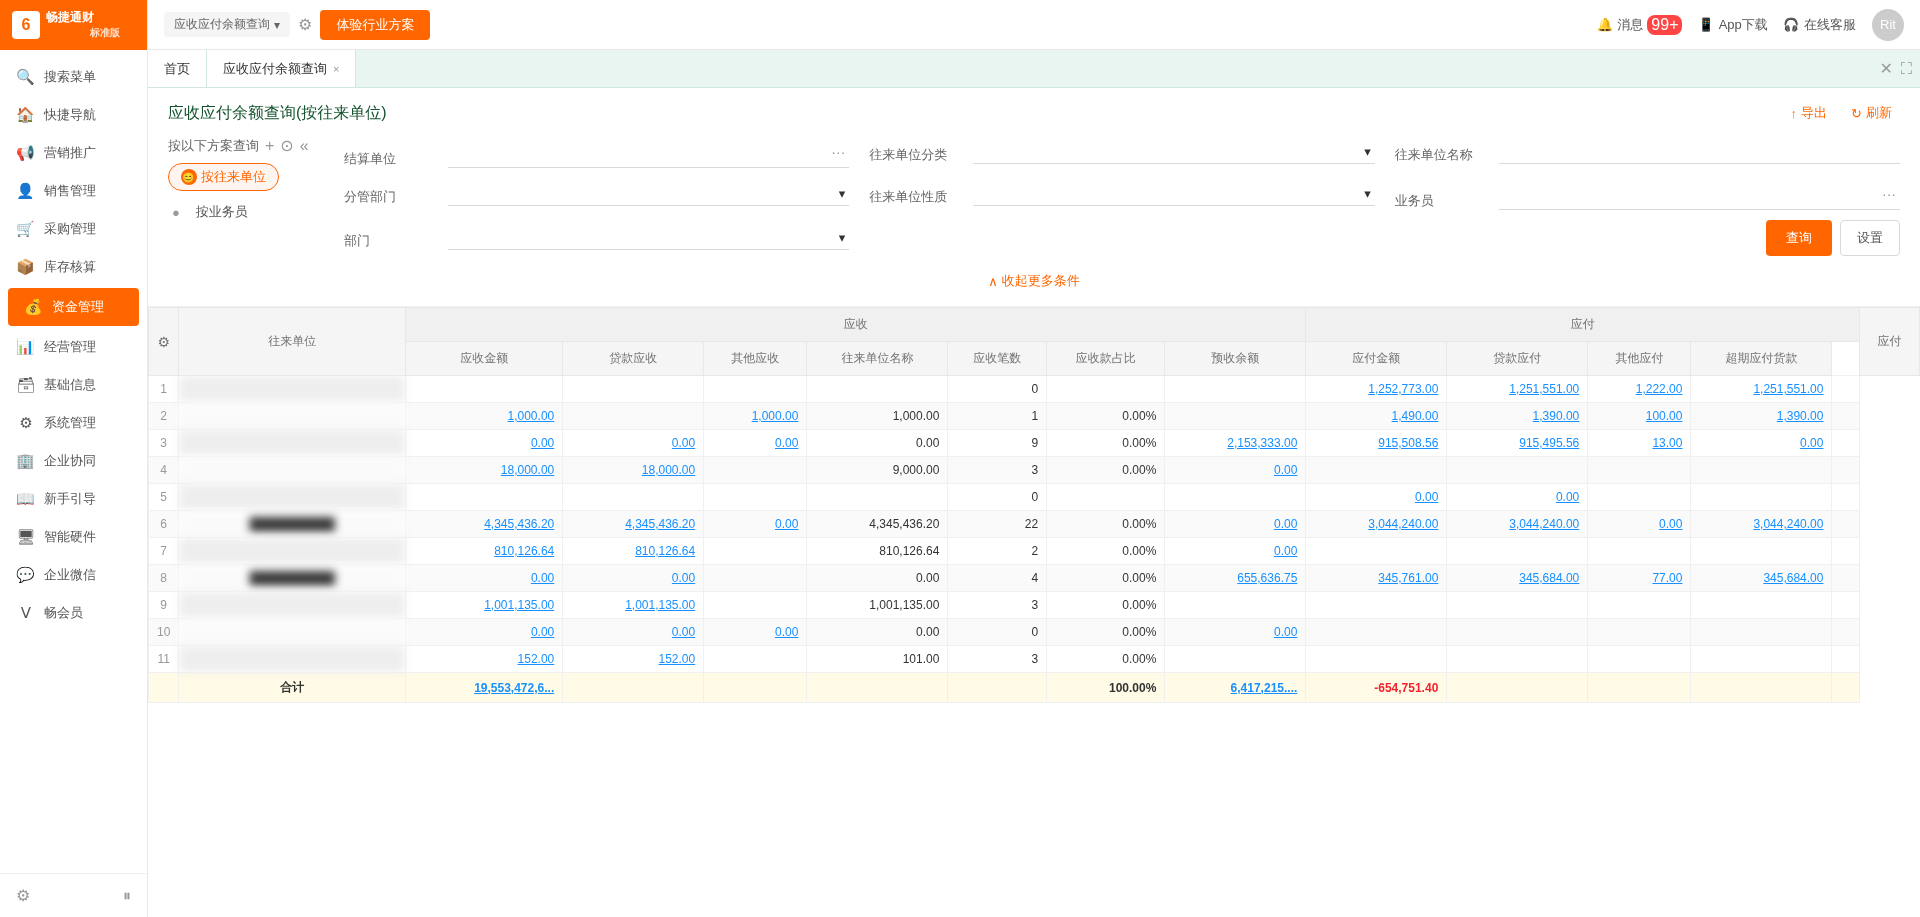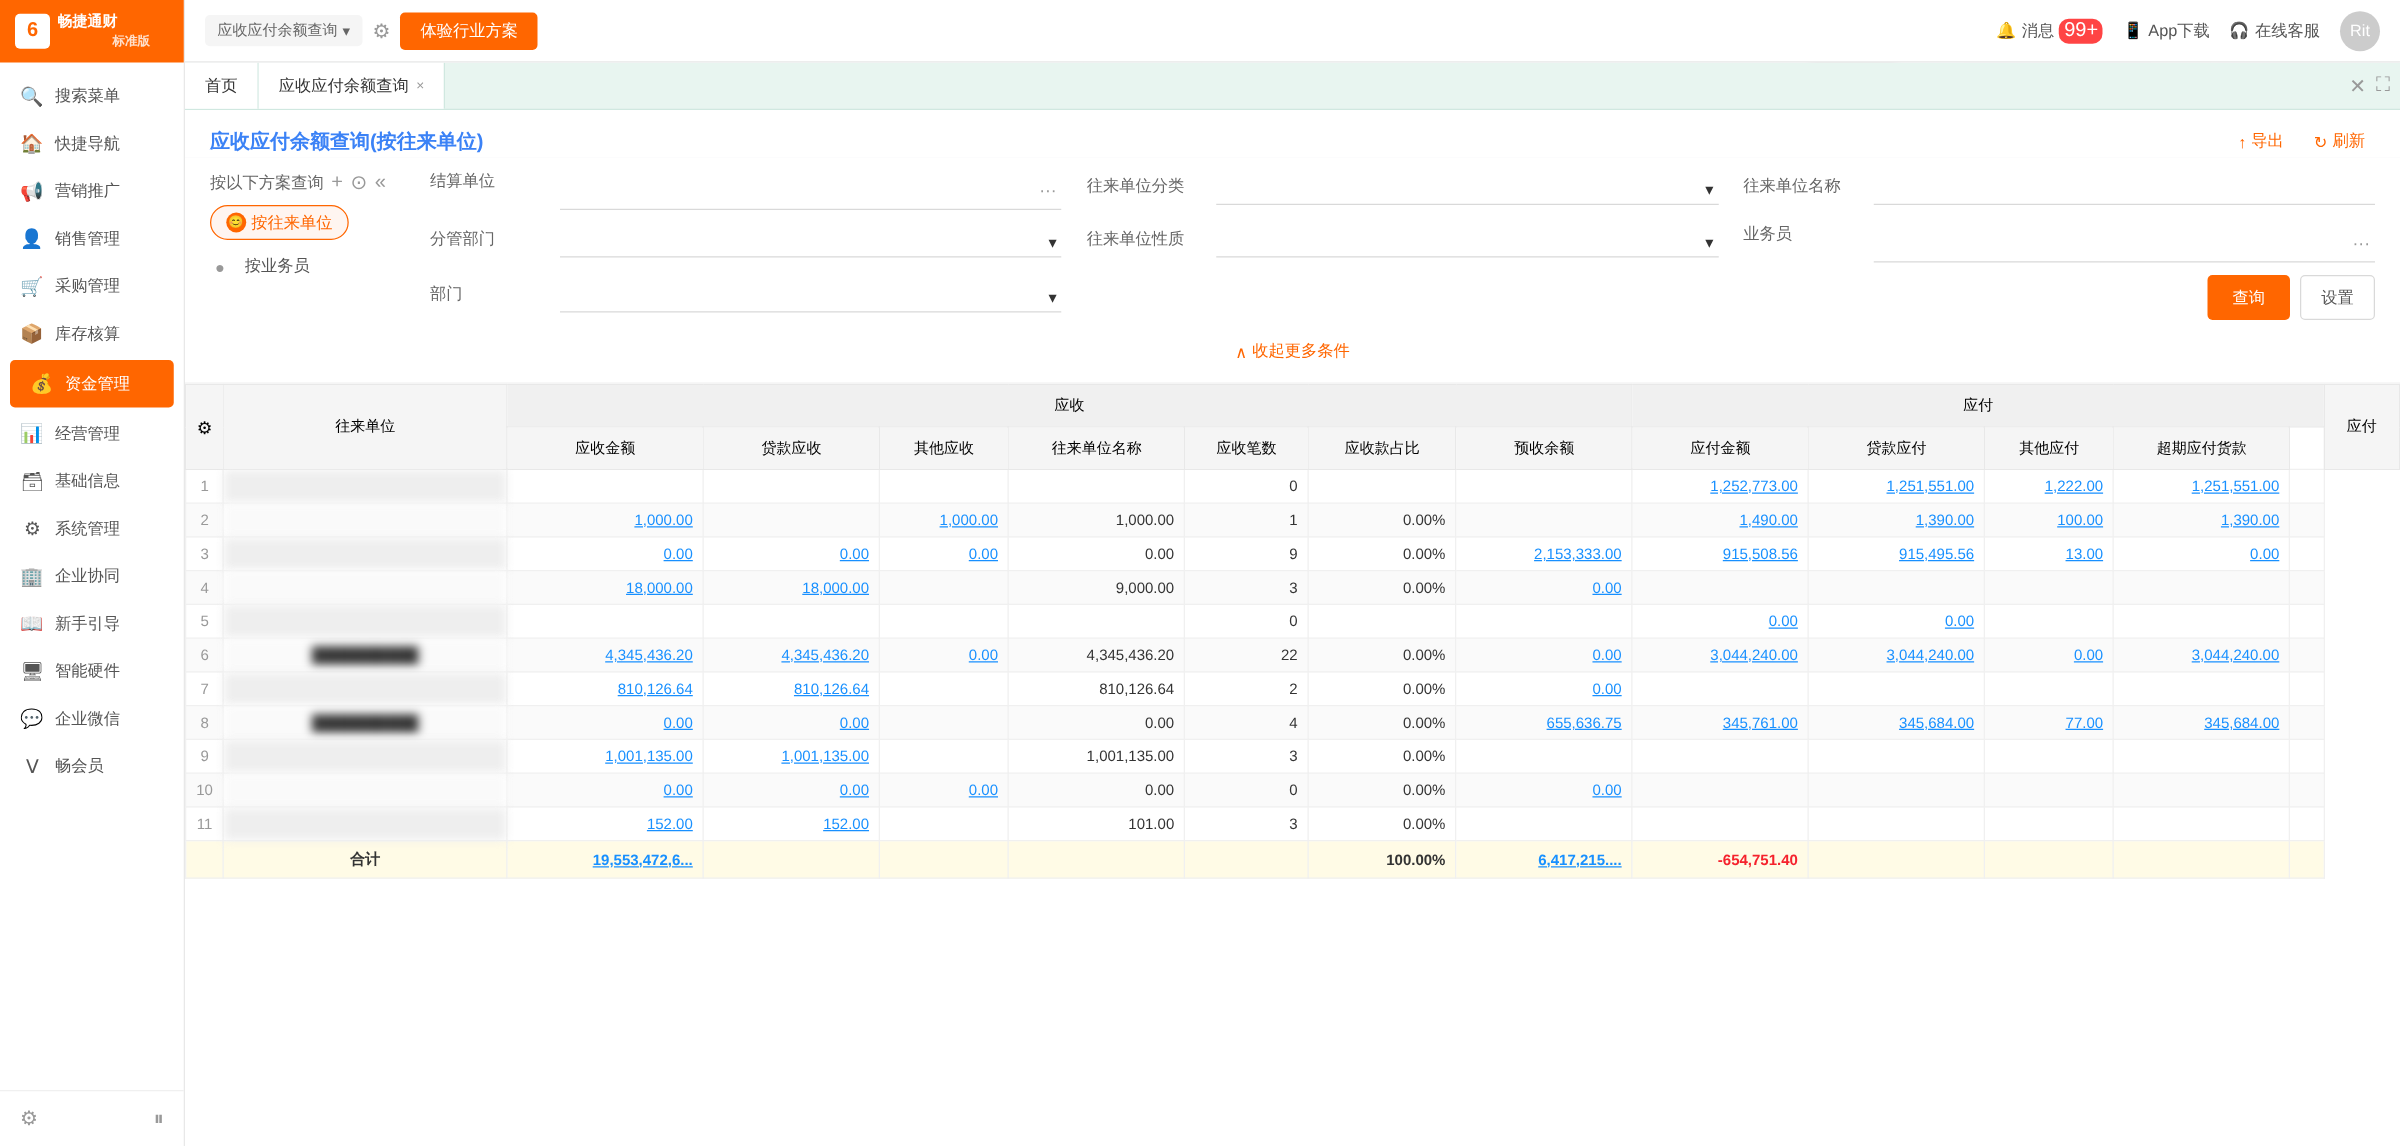--- a/index.html
+++ b/index.html
@@ -82,40 +82,40 @@
     .tab-item.active { background: #fff; color: #333; }
     .tab-item .tab-close { margin-left: 6px; color: #999; font-size: 11px; }
     .tabs-right { margin-left: auto; display: flex; align-items: center; gap: 8px; padding-right: 8px; }
     .tabs-right-icon { font-size: 16px; color: #999; cursor: pointer; }
 
     
     .page-header {
       background: #fff; padding: 12px 20px 0;
       display: flex; align-items: center; justify-content: space-between;
     }
-    .page-title { font-size: 16px; font-weight: bold; color: #3b82f6; }
+    .page-title { font-size: 16px; font-weight: normal; color: #14532d; }
     .page-actions { display: flex; gap: 8px; }
     .page-action-btn {
       display: flex; align-items: center; gap: 4px;
       color: #ff6600; font-size: 13px; cursor: pointer; padding: 4px 8px;
     }
     .scheme-btn { font-size: 16px; color: #999; cursor: pointer; }
     .scheme-option {
       display: flex; align-items: center; gap: 4px; padding: 4px 12px;
       border-radius: 20px; cursor: pointer; font-size: 13px; color: #ff6600;
       border: 1px solid #ff6600; background: #fff5f0;
     }
     .scheme-option .scheme-icon { width: 16px; height: 16px; border-radius: 50%; background: #ff6600; color: #fff; font-size: 10px; display: flex; align-items: center; justify-content: center; }
     .scheme-option2 { display: flex; align-items: center; gap: 4px; padding: 4px 12px; font-size: 13px; color: #555; cursor: pointer; }
     .collapse-btn {
       color: #ff6600; font-size: 13px; cursor: pointer;
       display: flex; align-items: center; gap: 4px; justify-content: center;
       padding: 6px; margin-top: 4px;
     }
-    .field-group { display: flex; align-items: flex-start; gap: 24px; }
+    .field-group { display: flex; align-items: flex-end; gap: 24px; }
     .field-label { color: #666; font-size: 13px; white-space: nowrap; min-width: 80px; }
     .field-input {
       flex: 1; border: none; border-bottom: 1px solid #d9d9d9; padding: 4px;
       font-size: 13px; outline: none;
     }
     .field-select {
       flex: 1; display: flex; align-items: center; justify-content: space-between;
       border-bottom: 1px solid #d9d9d9; padding: 4px; cursor: pointer;
     }
     .dots-btn { color: #999; font-size: 14px; cursor: pointer; }
@@ -126,21 +126,21 @@
     .action-btn-secondary {
       background: #fff; color: #555; border: 1px solid #d9d9d9; border-radius: 4px;
       padding: 7px 16px; font-size: 13px; cursor: pointer; white-space: nowrap;
     }
 
     
     .table-section { flex: 1; overflow: auto; background: #fff; margin: 0 0 0 0; }
     .data-table { width: 100%; border-collapse: collapse; font-size: 12px; }
     .data-table th {
       background: #f5f5f5; border: 1px solid #e8e8e8; padding: 8px 6px;
-      text-align: center; color: #000000; font-weight: normal; white-space: nowrap;
+      text-align: center; color: #737373; font-weight: normal; white-space: nowrap;
       position: sticky; top: 0; z-index: 10;
     }
     .data-table th.group-header { background: #f0f0f0; }
     .data-table td {
       border: 1px solid #f0f0f0; padding: 6px 8px; text-align: center;
       color: #333; white-space: nowrap;
     }
     .data-table tr:nth-child(even) td { background: #fafafa; }
     .data-table td.link { color: #1890ff; text-decoration: underline; cursor: pointer; }
     .data-table td.red { color: #f5222d; }

